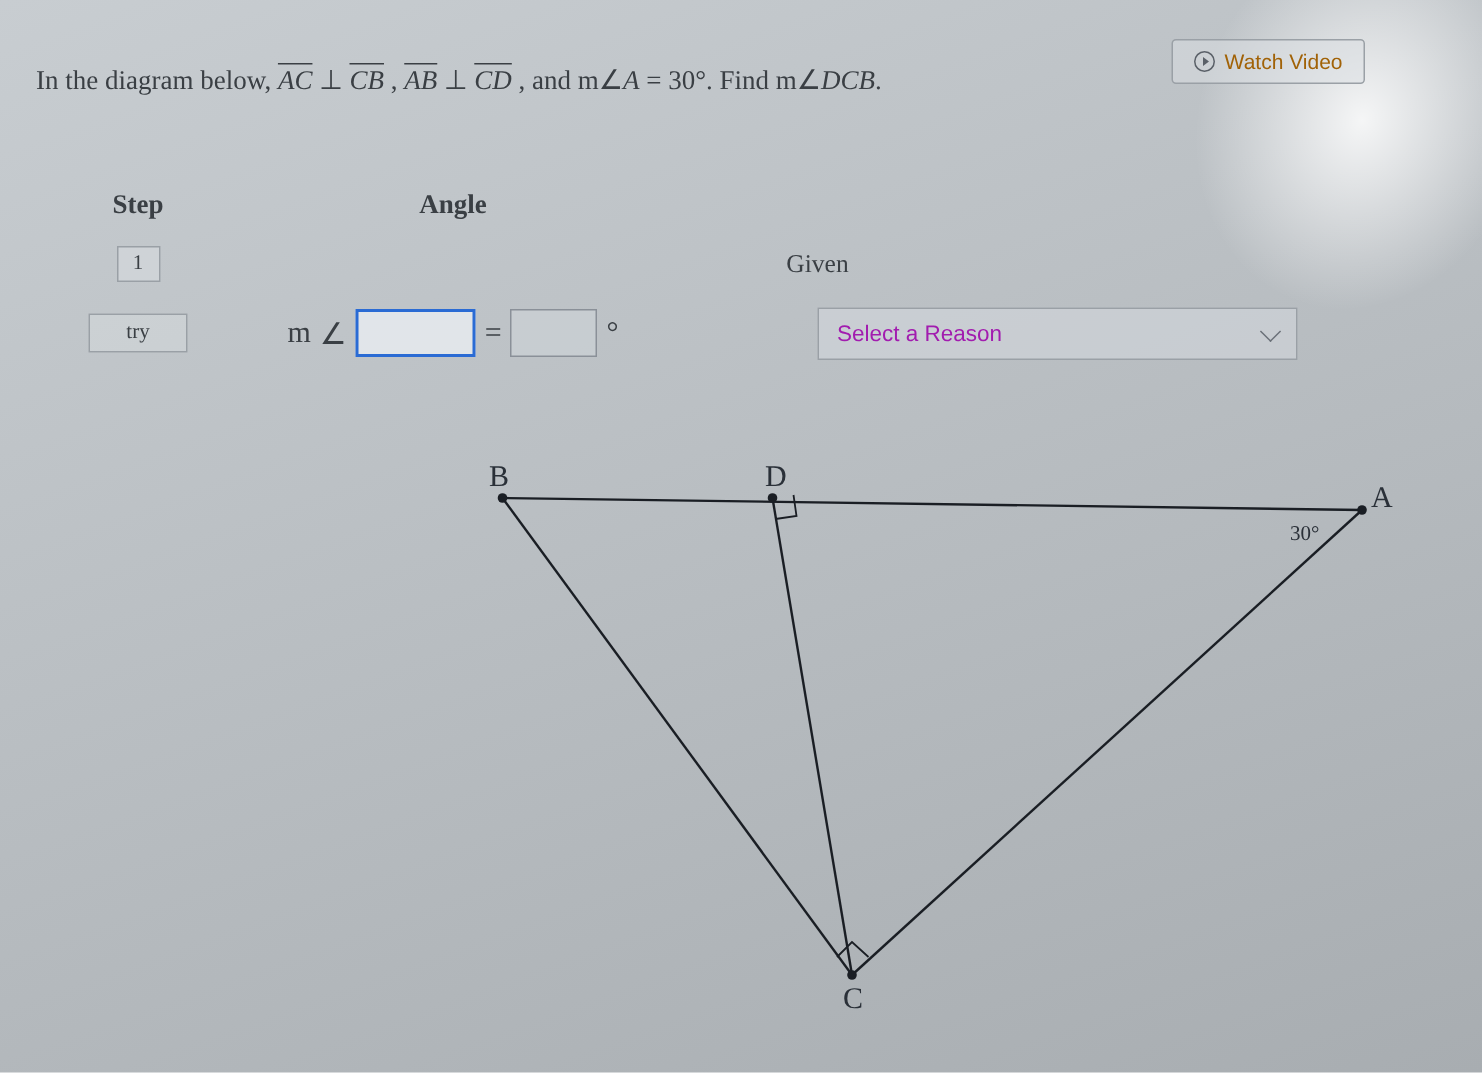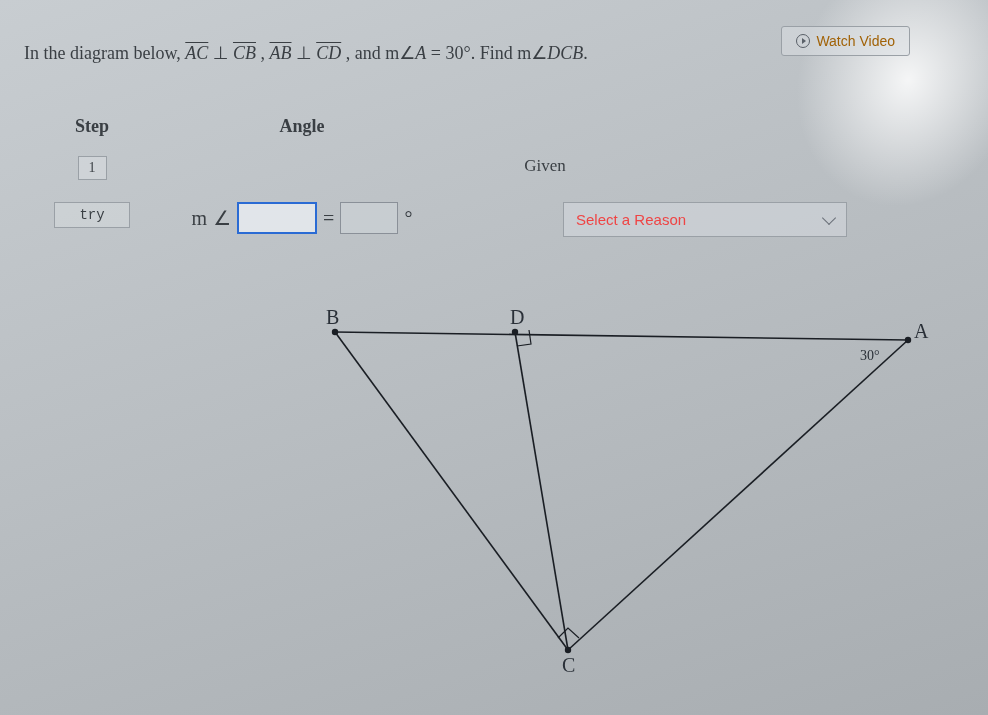--- a/index.html
+++ b/index.html
@@ -65,42 +65,42 @@
 .overline { text-decoration: overline; font-style: italic; }
 .table-area {
   position: absolute;
   top: 116px;
   left: 42px;
   right: 40px;
   font-family: Arial, serif;
 }
 .header-row, .row1, .row2 {
   display: flex;
-  align-items: flex-start;
+  align-items: center;
   min-height: 40px;
 }
 .col-step { width: 100px; text-align: center; }
 .col-angle { width: 320px; text-align: center; }
 .col-reason { flex: 1; text-align: center; }
 .header-row { font-family: Georgia, serif; font-size: 18px; font-weight: bold; }
 .row1 { font-family: Georgia, serif; font-size: 17px; }
 .row2 { margin-top: 6px; }
 .step-box {
   border: 1px solid #9aa0a6;
   background: rgba(220,224,228,0.5);
   padding: 3px 10px;
   font-family: Georgia, serif;
   font-size: 14px;
   display: inline-block;
 }
 .try-box {
   border: 1px solid #9aa0a6;
   background: rgba(220,224,228,0.4);
   padding: 4px 24px;
-  font-family: Liberation Mono, monospace;
+  font-family: Liberation Serif, serif;
   font-size: 14px;
   display: inline-block;
   cursor: pointer;
 }
 .angle-input-group {
   display: flex;
   align-items: center;
   justify-content: center;
   gap: 6px;
   font-family: Georgia, serif;
@@ -117,25 +117,25 @@
   height: 32px;
   border: 1px solid #8a9098;
   background: rgba(210,215,220,0.5);
 }
 .reason-select {
   border: 1px solid #9aa0a6;
   background: rgba(215,220,225,0.5);
   padding: 8px 12px;
   font-family: Arial, sans-serif;
   font-size: 15px;
-  color: #ef4444;
+  color: #a21caf;
   display: flex;
   justify-content: space-between;
   align-items: center;
-  width: 284px;
+  width: 320px;
   margin: 0 auto;
   cursor: pointer;
 }
 .chevron {
   width: 10px;
   height: 10px;
   border-right: 1.5px solid #6a7078;
   border-bottom: 1.5px solid #6a7078;
   transform: rotate(45deg);
   margin-top: -3px;

